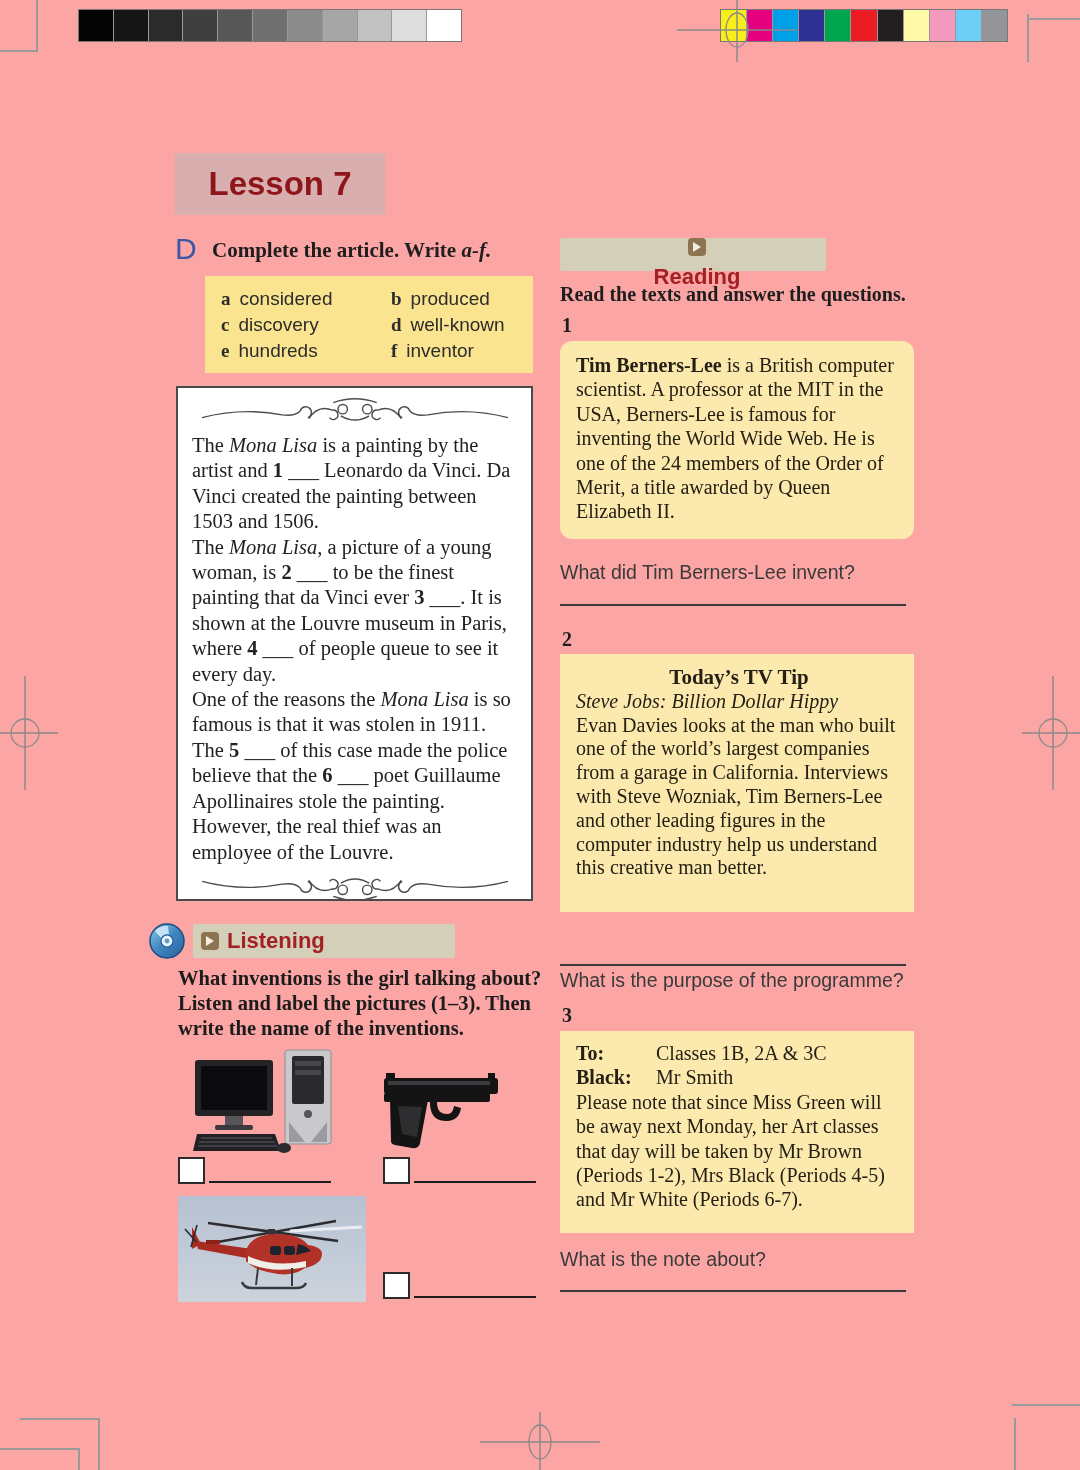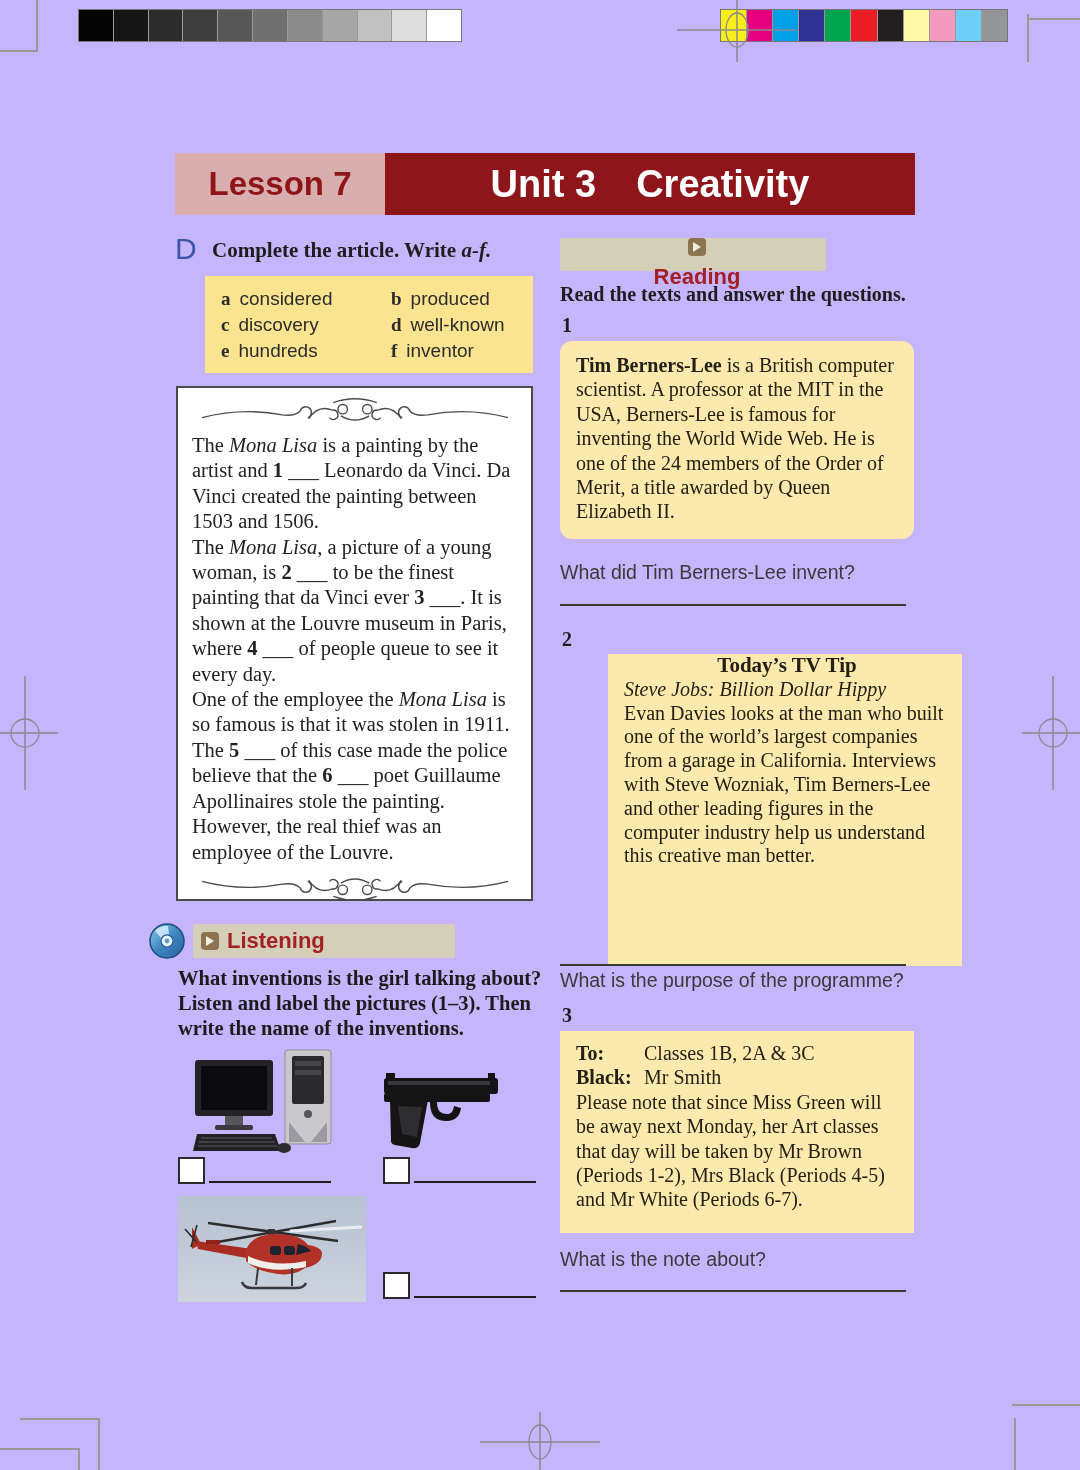--- a/index.html
+++ b/index.html
@@ -1,16 +1,16 @@
 <!DOCTYPE html>
 <html><head>
 <meta charset="utf-8">
 <style>
   html,body{margin:0;padding:0;background:#e8e8e8;}
-  .page{position:relative;width:1080px;height:1470px;background:#c4b5fd;overflow:hidden;
+  .page{position:relative;width:1080px;height:1470px;background:#fca5a5;overflow:hidden;
         font-family:"Liberation Serif", serif;color:#1e1e1e;}
 
   
   .swatch-bar{position:absolute;display:flex;border:1px solid #777;}
   .swatch-bar div{flex:1;border-right:1px solid #999;}
   .swatch-bar div:last-child{border-right:none;}
   .gray-bar{left:78px;top:9px;width:382px;height:31px;}
   .color-bar{left:720px;top:9px;width:286px;height:31px;}
   .mark{position:absolute;background:#999;}
   .reg{position:absolute;}
@@ -71,25 +71,25 @@
   .answer-line{width:122px;height:0;border-bottom:2px solid #1d1d1d;margin-bottom:1px;}
 
   
   .reading-instr{position:absolute;left:560px;top:283px;width:364px;font-weight:bold;font-size:20px;}
   .item-num{position:absolute;font-weight:bold;font-size:20px;}
   .n1{left:562px;top:314px;} .n2{left:562px;top:628px;} .n3{left:562px;top:1004px;}
 
   .ybox{position:absolute;left:560px;width:354px;background:#fce9ad;box-sizing:border-box;
         font-size:20px;line-height:24.4px;color:#252015;padding:12px 12px 10px 16px;}
   .ybox1{top:341px;height:198px;border-radius:12px;}
-  .ybox2{top:654px;height:312px;padding-top:0;line-height:23.8px;margin-left:48px;}
+  .ybox2{top:654px;height:258px;padding-top:12px;line-height:23.8px;}
   .ybox3{top:1031px;height:202px;padding-top:10px;}
   .ybox2 .tv-title{text-align:center;font-weight:bold;font-size:21px;margin:0;}
   .ybox2 .tv-sub{font-style:italic;margin:0;}
-  .memo-row{display:flex;}
+  .memo-row{display:flex;gap:12px;}
   .memo-label{font-weight:bold;width:68px;flex:0 0 68px;}
 
   .question{position:absolute;left:560px;font-family:"Liberation Sans",sans-serif;
             font-size:19.5px;color:#3a3a3a;}
   .q1{top:561px;} .q2{top:969px;} .q3{top:1248px;}
   .q-line{position:absolute;left:560px;width:346px;height:0;border-bottom:2px solid #3a3a3a;}
   .ql1{top:604px;} .ql2{top:964px;} .ql3{top:1290px;}
 
   .page-num{position:absolute;left:938px;top:1348px;width:92px;height:72px;background:#8e151a;
             color:#fff;font-family:"Liberation Sans",sans-serif;font-weight:bold;font-size:24px;
@@ -154,24 +154,20 @@
   <div class="mark" style="left:1029px;top:18px;width:51px;height:2px;"></div>
   <div class="mark" style="left:0;top:1448px;width:80px;height:2px;"></div>
   <div class="mark" style="left:78px;top:1448px;width:2px;height:22px;"></div>
   <div class="mark" style="left:20px;top:1418px;width:80px;height:2px;"></div>
   <div class="mark" style="left:98px;top:1418px;width:2px;height:52px;"></div>
   <div class="mark" style="left:1012px;top:1404px;width:68px;height:2px;"></div>
   <div class="mark" style="left:1014px;top:1418px;width:2px;height:52px;"></div>
 
   <div class="banner">
     <div class="banner-left">Lesson 7</div>
-    <div class="banner-right">
-      <span>Unit 3</span>
-      <span>Creativity</span>
-    </div>
   </div>
 
   <div class="d-letter">D</div>
   <div class="d-instr">
     <span>Complete the article. Write </span><span class="it b">a-f.</span>
   </div>
 
   <div class="word-box">
     <div class="wb-item"><span class="wb-letter">a</span><span>considered</span></div>
     <div class="wb-item"><span class="wb-letter">b</span><span>produced</span></div>
@@ -192,21 +188,21 @@
         <path d="M214 25 q-10 -15 -25 -9 a5 5 0 1 0 3 8"></path>
         <circle cx="152" cy="15" r="5"></circle>
         <circle cx="178" cy="15" r="5"></circle>
         <path d="M150 22 q15 9 30 0"></path>
         <path d="M142 8 q23 -8 46 0"></path>
       </g>
     </svg>
     <div class="article-text">
       <p><span>The </span><span class="it">Mona Lisa</span><span> is a painting by the artist and </span><span class="b">1</span><span> ___ Leonardo da Vinci. Da Vinci created the painting between 1503 and 1506.</span></p>
       <p><span>The </span><span class="it">Mona Lisa</span><span>, a picture of a young woman, is </span><span class="b">2</span><span> ___ to be the finest painting that da Vinci ever </span><span class="b">3</span><span> ___. It is shown at the Louvre museum in Paris, where </span><span class="b">4</span><span> ___ of people queue to see it every day.</span></p>
-      <p><span>One of the employee the </span><span class="it">Mona Lisa</span><span> is so famous is that it was stolen in 1911. The </span><span class="b">5</span><span> ___ of this case made the police believe that the </span><span class="b">6</span><span> ___ poet Guillaume Apollinaires stole the painting. However, the real thief was an employee of the Louvre.</span></p>
+      <p><span>One of the reasons the </span><span class="it">Mona Lisa</span><span> is so famous is that it was stolen in 1911. The </span><span class="b">5</span><span> ___ of this case made the police believe that the </span><span class="b">6</span><span> ___ poet Guillaume Apollinaires stole the painting. However, the real thief was an employee of the Louvre.</span></p>
     </div>
     <svg class="flourish bottom" viewBox="0 0 330 36">
       <g fill="none" stroke="#4b4b4b" stroke-width="1.5" transform="translate(0,36) scale(1,-1)">
         <path d="M3 24 Q45 13 88 21 Q101 23 107 17"></path>
         <path d="M327 24 Q285 13 242 21 Q229 23 223 17"></path>
         <path d="M107 17 a6 6 0 1 1 8 7"></path>
         <path d="M223 17 a6 6 0 1 0 -8 7"></path>
         <path d="M116 25 q10 -15 25 -9 a5 5 0 1 1 -3 8"></path>
         <path d="M214 25 q-10 -15 -25 -9 a5 5 0 1 0 3 8"></path>
         <circle cx="152" cy="15" r="5"></circle>

